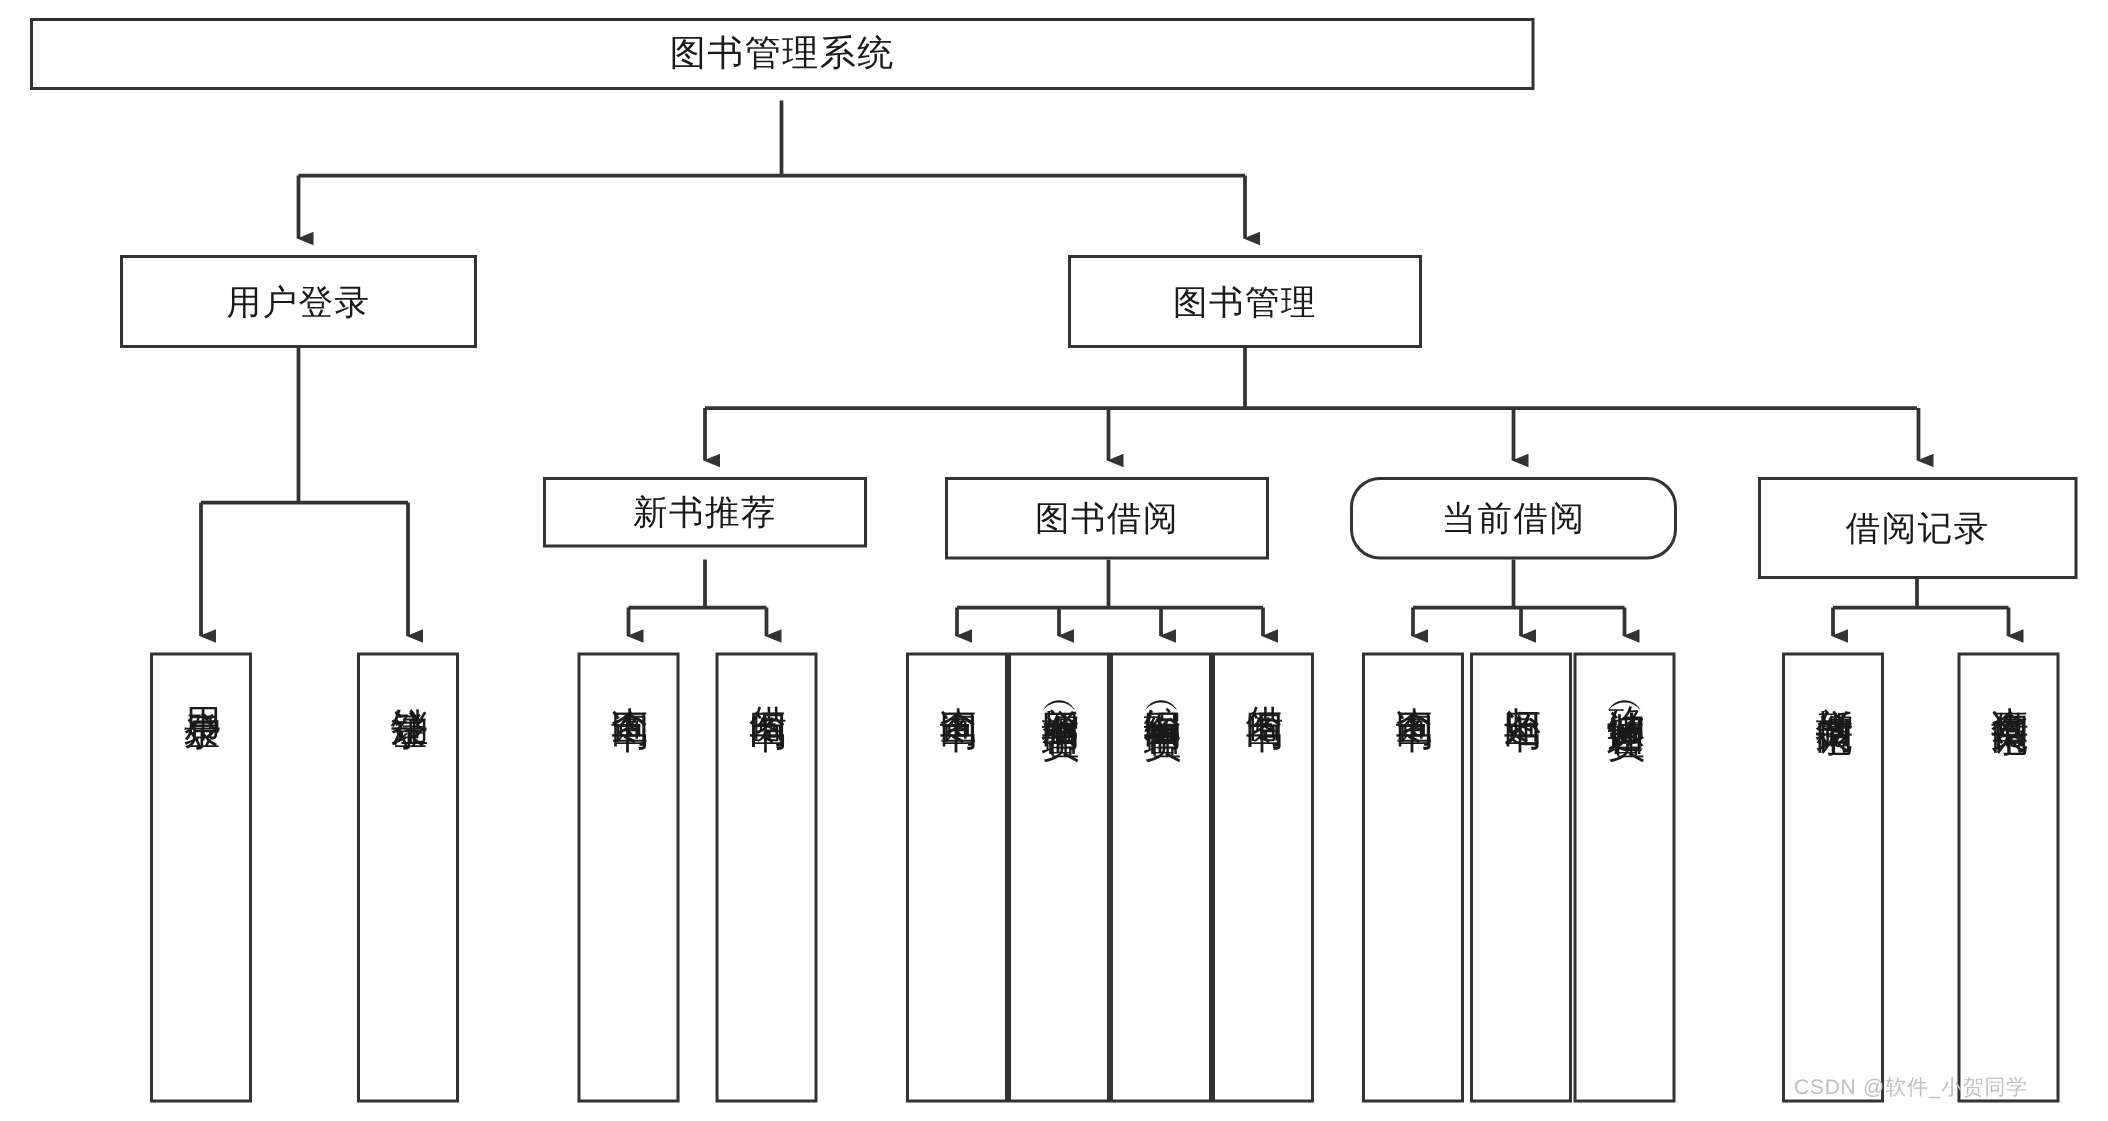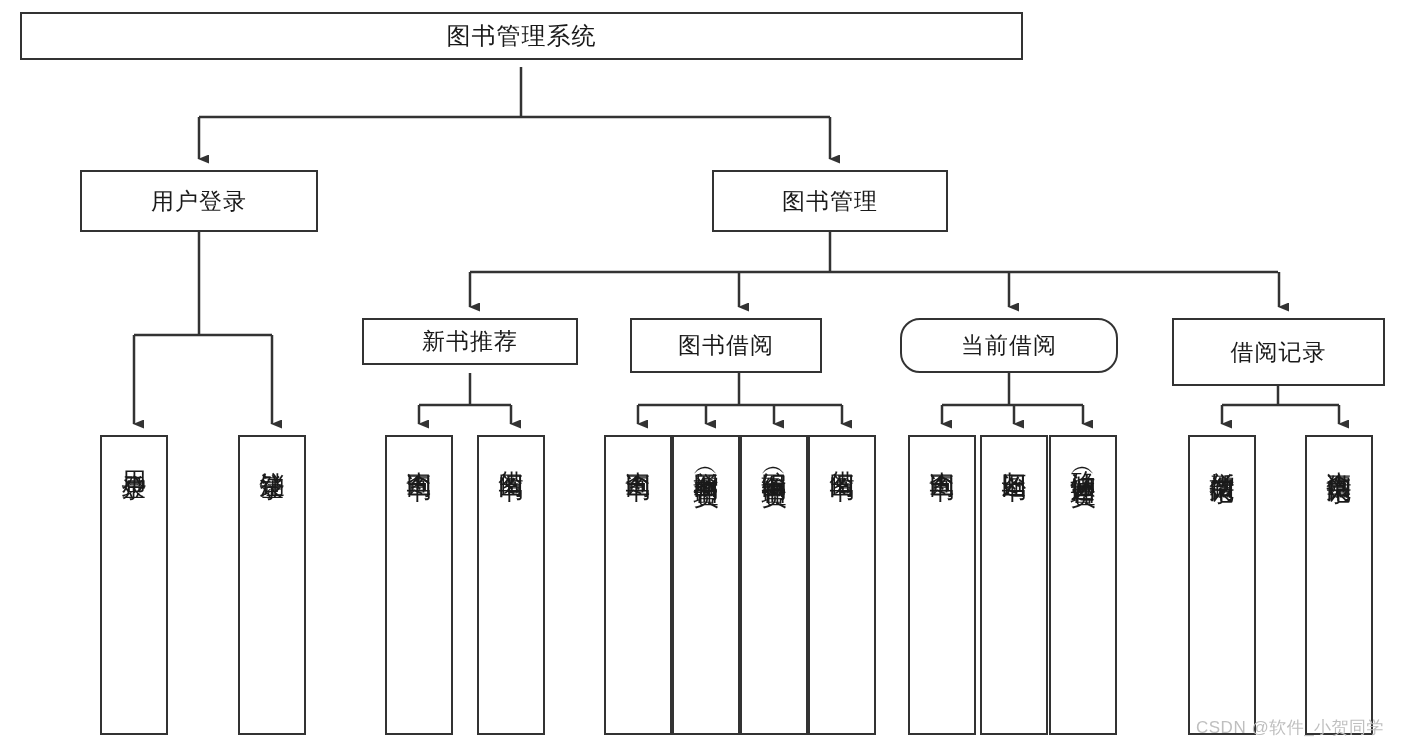--- a/index.html
+++ b/index.html
@@ -57,21 +57,21 @@
   .node.leaf .label {
     writing-mode: vertical-rl;
     text-orientation: upright;
     font-size: 25px;
     line-height: 1.16;
     letter-spacing: 2px;
     white-space: nowrap;
   }
   .watermark {
     position: absolute;
-    font-size: 17px;
+    font-size: 14px;
     color: #bfbfbf;
     white-space: nowrap;
     letter-spacing: 0.5px;
   }
 </style>
 </head>
 <body>
 
 <div id="canvas">
 
@@ -125,21 +125,21 @@
   <div class="node horiz" id="n-l2-0" style="left: 80px; top: 170px; width: 238px; height: 62px;">
     <span class="label">用户登录</span>
   </div>
   <div class="node horiz" id="n-l2-1" style="left: 712px; top: 170px; width: 236px; height: 62px;">
     <span class="label">图书管理</span>
   </div>
 
   <div class="node horiz" id="n-l3-0" style="left: 362px; top: 318px; width: 216px; height: 47px;">
     <span class="label">新书推荐</span>
   </div>
-  <div class="node horiz" id="n-l3-1" style="left: 630px; top: 318px; width: 192px; height: 55px;">
+  <div class="node horiz" id="n-l3-1" style="left: 630px; top: 318px; width: 216px; height: 55px;">
     <span class="label">图书借阅</span>
   </div>
   <div class="node horiz" id="n-l3-2" style="left: 900px; top: 318px; width: 218px; height: 55px; border-radius: 20px;">
     <span class="label">当前借阅</span>
   </div>
   <div class="node horiz" id="n-l3-3" style="left: 1172px; top: 318px; width: 213px; height: 68px;">
     <span class="label">借阅记录</span>
   </div>
 
   <div class="node leaf" id="n-lf-0" style="left: 100px; top: 435px; width: 68px; height: 300px;">

